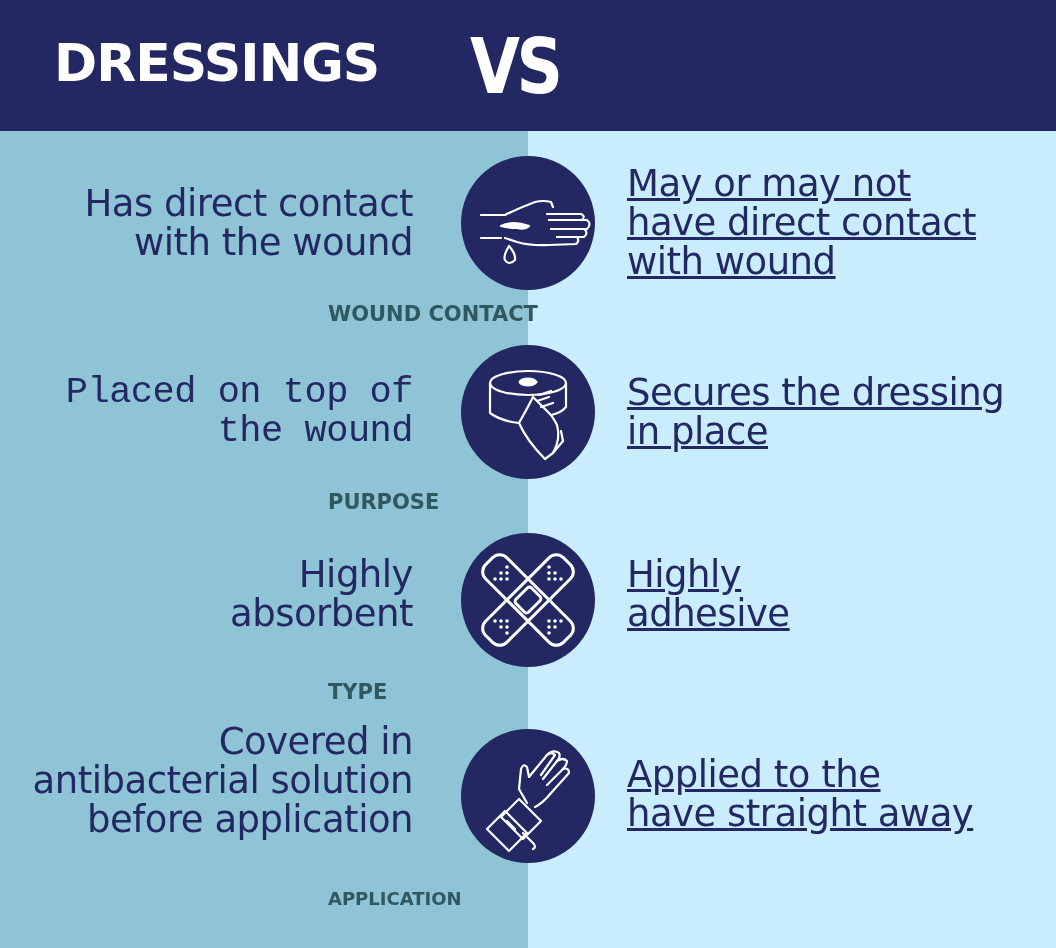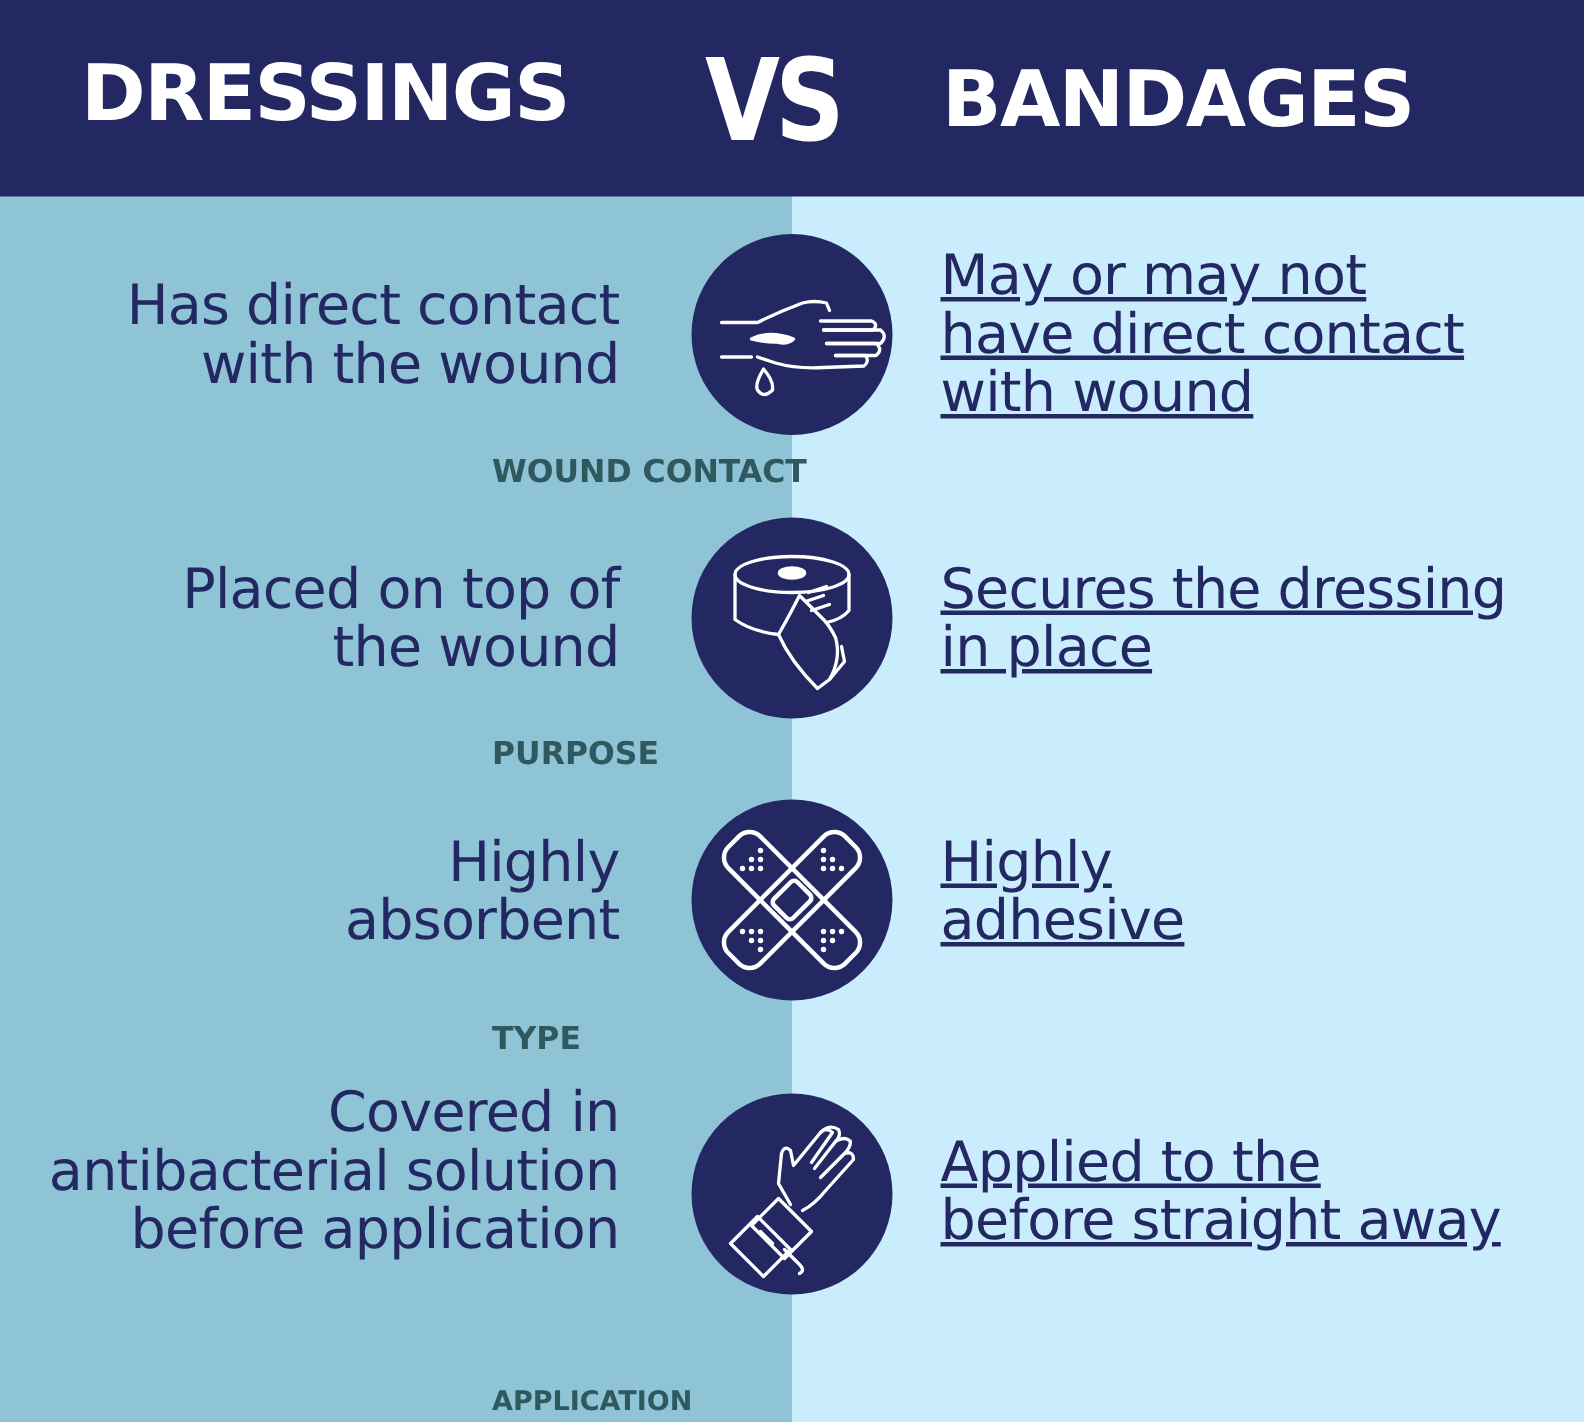--- a/index.html
+++ b/index.html
@@ -16,21 +16,20 @@
   .circle svg{position:absolute;left:0;top:0;width:134px;height:134px;}
   .label{position:absolute;left:328px;width:400px;text-align:left;font-weight:bold;color:#30585f;font-size:21px;letter-spacing:0px;}
   .label.small{font-size:18px;}
 </style>
 </head>
 <body>
 
 <div class="header">
   <div class="h-left">DRESSINGS</div>
   <div class="h-vs">VS</div>
-  <div class="h-right">BANDAGES</div>
 </div>
 
 <div class="pane-left"></div>
 <div class="pane-right"></div>
 
 <div class="ltext" style="top:184px;margin-left:27px;">Has direct contact
 with the wound</div>
 <div class="rtext" style="top:164px;">May or may not
 have direct contact
 with wound</div>
@@ -41,21 +40,21 @@
     <path d="M88 64 L126 64 Q131 68 126 73 L90 73"></path>
     <path d="M90 73 L123 73 Q128 77 123 81 L96 81"></path>
     <path d="M96 81 L116 81 Q119 85 115 88 L88 89 Q70 90 56 86 L44 82"></path>
     <path d="M40 70 Q52 64 68 70 Q64 74 56 72 Q48 72 40 70 Z" fill="#fff"></path>
     <path d="M20 82 L40 82"></path>
     <path d="M48 90 Q42 100 44 104 Q48 110 54 104 Q55 98 48 90 Z"></path>
   </svg>
 </div>
 <div class="label" style="top:302px;">WOUND CONTACT</div>
 
-<div class="ltext" style="top:373px;">Placed on top of
+<div class="ltext" style="top:373px;font-family:Liberation Mono, monospace;">Placed on top of
 the wound</div>
 <div class="rtext" style="top:373px;">Secures the dressing
 in place</div>
 <div class="circle" style="top:345px;">
   <svg viewBox="0 0 134 134" fill="none" stroke="#fff" stroke-width="2.2" stroke-linecap="round" stroke-linejoin="round">
     <ellipse cx="67" cy="38" rx="38" ry="12"></ellipse>
     <ellipse cx="67" cy="37" rx="9" ry="4" fill="#fff" stroke-width="1"></ellipse>
     <path d="M29 38 L29 68 Q40 76 58 78"></path>
     <path d="M105 38 L105 62 Q100 68 90 70"></path>
     <path d="M58 78 Q66 96 84 114 L92 108 Q100 94 96 80 Q92 72 88 68 L72 52 Q66 64 58 78"></path>
@@ -101,25 +100,25 @@
         <circle cx="88" cy="100" r="1.8"></circle>
     </g>
   </svg>
 </div>
 <div class="label" style="top:680px;">TYPE</div>
 
 <div class="ltext" style="top:722px;text-align:right;">Covered in
 antibacterial solution
 before application</div>
 <div class="rtext" style="top:755px;">Applied to the
-before straight away</div>
+have straight away</div>
 <div class="circle" style="top:729px;">
   <svg viewBox="0 0 134 134" fill="none" stroke="#fff" stroke-width="2.2" stroke-linecap="round" stroke-linejoin="round">
     <path d="M66 74 L58 60 L60 40 Q62 34 66 38 L68 48 L86 26 Q90 22 94 26 L80 46"></path>
     <path d="M86 26 Q92 20 98 24 Q100 28 96 32 L82 50"></path>
     <path d="M96 32 Q102 28 106 32 Q106 36 102 40 L86 56"></path>
     <path d="M102 40 Q108 38 108 44 L90 64 Q82 74 74 78"></path>
     <path d="M40 88 L58 70 L80 92 L62 110 Z"></path>
     <path d="M26 100 L44 82 L66 104 L48 122 Z"></path>
     <path d="M46 92 L54 100 M62 104 L72 114 Q76 118 72 120"></path>
   </svg>
 </div>
-<div class="label small" style="top:888px;margin-top:36px;">APPLICATION</div>
+<div class="label small" style="top:888px;">APPLICATION</div>
 
 </body></html>

